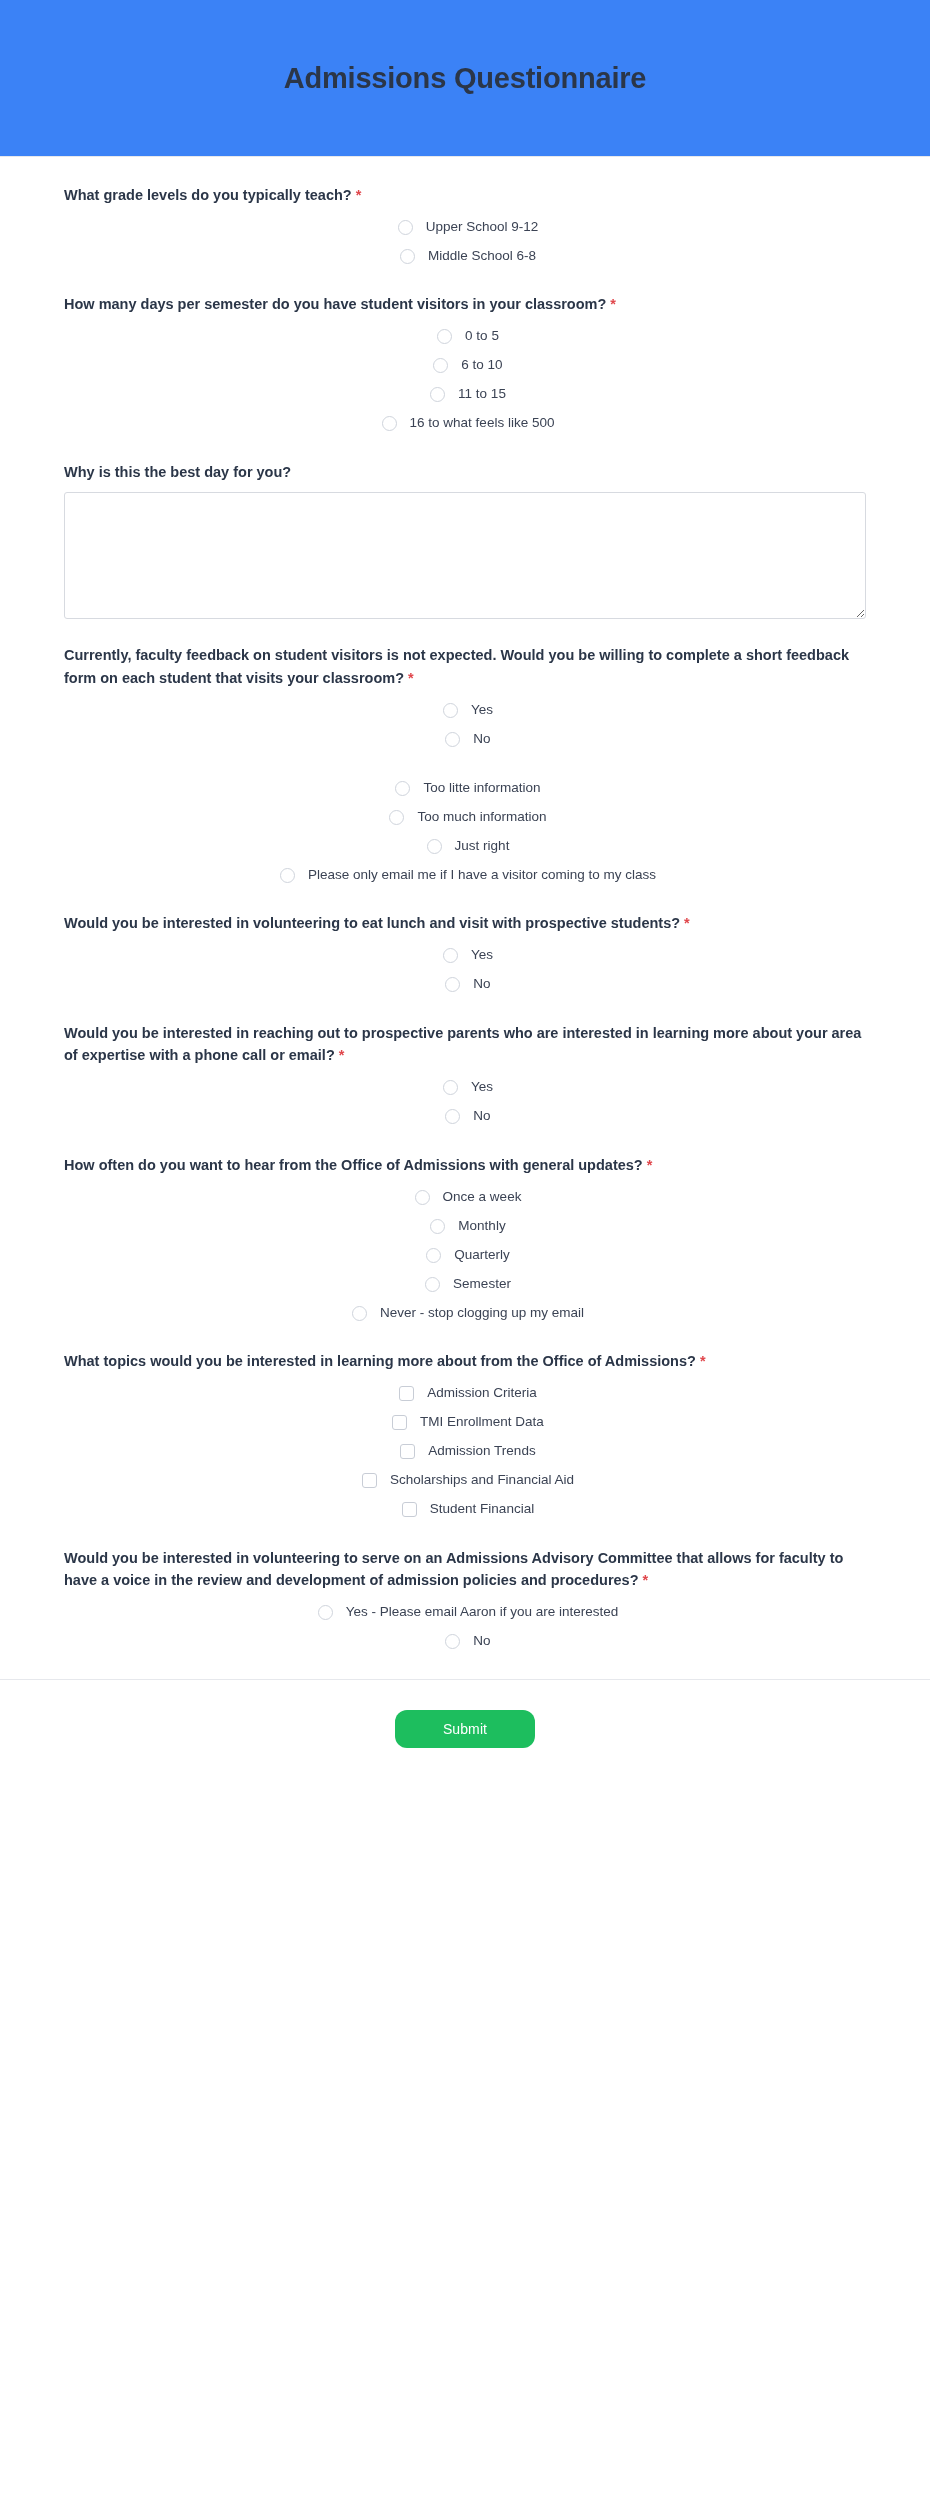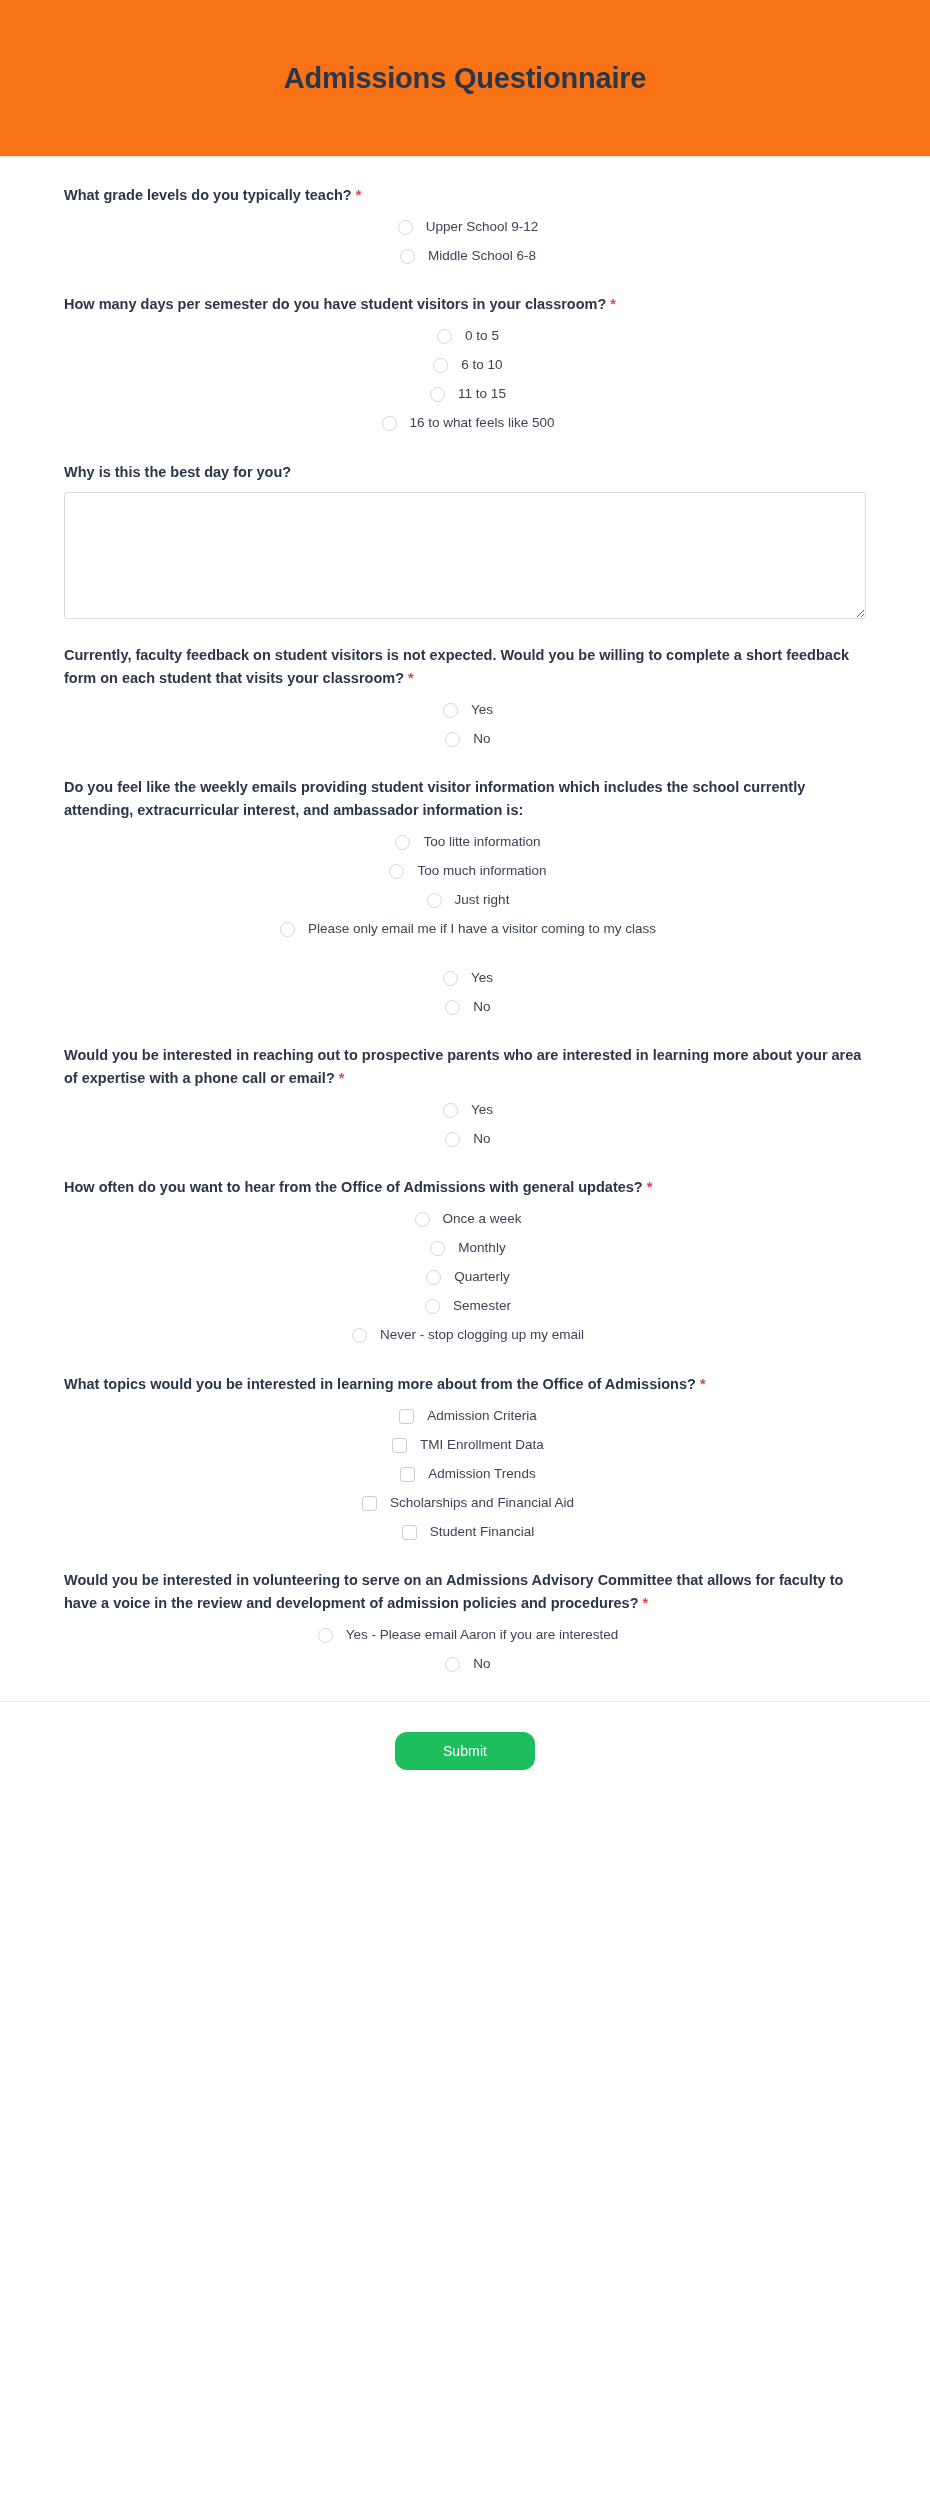--- a/index.html
+++ b/index.html
@@ -14,21 +14,21 @@
 
   .page { width: 930px; min-height: 2511px; background: #ffffff; position: relative; }
 
   
   .form-header {
     height: 157px;
     border-bottom: 1px solid #e6e8ec;
     display: flex;
     align-items: center;
     justify-content: center;
-    background: #f97316;
+    background: #3b82f6;
   }
   .form-title {
     font-size: 29px;
     font-weight: bold;
     color: #2b3648;
     letter-spacing: -0.2px;
     text-align: center;
     margin: 0;
   }
 
@@ -195,41 +195,41 @@
             <span class="radio-mark"></span>
             <span class="option-text">Yes</span>
           </label>
           <label class="option-row">
             <span class="radio-mark"></span>
             <span class="option-text">No</span>
           </label>
         </div>
       </div>
       <div class="question-block">
-        <div class="question-label"><span>Do you feel like the weekly emails providing student visitor information which includes the school currently attending, extracurricular interest, and ambassador information is:</span></div>
         <div class="options">
           <label class="option-row">
             <span class="radio-mark"></span>
             <span class="option-text">Too litte information</span>
           </label>
           <label class="option-row">
             <span class="radio-mark"></span>
             <span class="option-text">Too much information</span>
           </label>
           <label class="option-row">
             <span class="radio-mark"></span>
             <span class="option-text">Just right</span>
           </label>
           <label class="option-row">
             <span class="radio-mark"></span>
             <span class="option-text">Please only email me if I have a visitor coming to my class</span>
           </label>
         </div>
       </div>
       <div class="question-block">
+        <div class="question-label"><span>Would you be interested in volunteering to eat lunch and visit with prospective students?</span> <span class="req-star" style="color: rgb(224, 71, 76);">*</span></div>
         <div class="options">
           <label class="option-row">
             <span class="radio-mark"></span>
             <span class="option-text">Yes</span>
           </label>
           <label class="option-row">
             <span class="radio-mark"></span>
             <span class="option-text">No</span>
           </label>
         </div>

